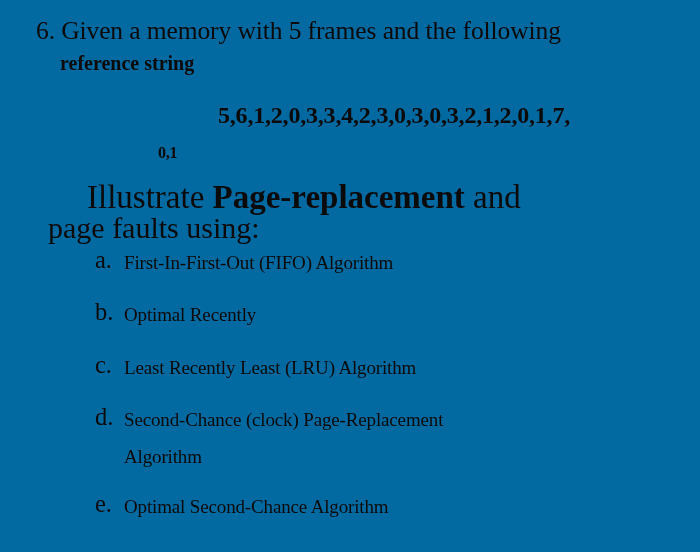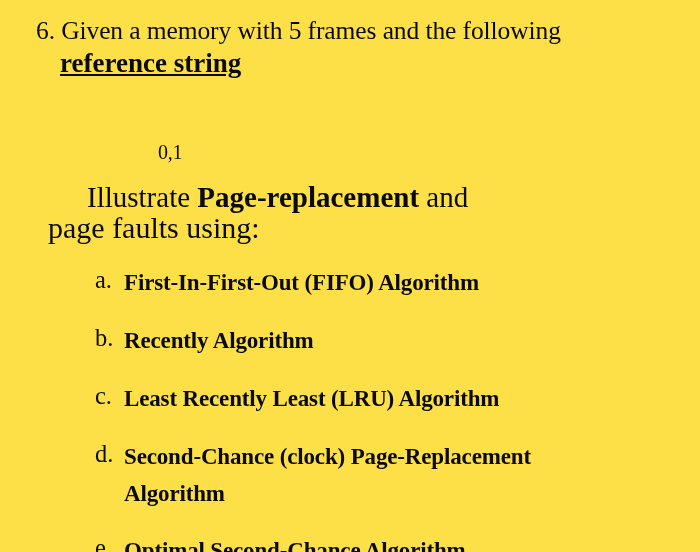--- a/index.html
+++ b/index.html
@@ -13,73 +13,72 @@
     overflow: hidden;
     font-family: "Liberation Serif", "DejaVu Serif", serif;
     color: #0a0a0a;
     -webkit-font-smoothing: antialiased;
   }
 
   .page {
     position: relative;
     width: 700px;
     height: 552px;
-    background: #fde047;
+    background: #0369a1;
   }
 
   
   .stem {
     position: absolute;
     left: 36px;
     top: 14px;
     width: 640px;
   }
   .stem-line1 {
     font-size: 25.5px;
     line-height: 33px;
     letter-spacing: -0.1px;
     white-space: nowrap;
   }
   .stem-line2 {
-    font-size: 27px;
+    font-size: 20px;
     line-height: 33px;
     font-weight: bold;
     padding-left: 24px;
     white-space: nowrap;
-    text-decoration: underline;
   }
 
   
   .refstring {
     position: absolute;
     left: 218px;
     top: 100px;
     font-size: 24px;
     line-height: 31px;
     font-weight: bold;
     letter-spacing: -0.2px;
     white-space: nowrap;
   }
   .refstring-cont {
     position: absolute;
     left: 158px;
     top: 137px;
-    font-size: 20px;
+    font-size: 16px;
     line-height: 31px;
-    font-weight: normal;
+    font-weight: bold;
     letter-spacing: -0.2px;
     white-space: nowrap;
   }
 
   
   .illustrate {
     position: absolute;
     left: 87px;
     top: 181px;
-    font-size: 29px;
+    font-size: 33px;
     line-height: 32px;
     white-space: nowrap;
   }
   .illustrate b { font-weight: bold; }
   .illustrate-line2 {
     position: absolute;
     left: 48px;
     top: 212px;
     font-size: 30px;
     line-height: 32px;
@@ -102,61 +101,61 @@
     position: absolute;
     left: 0;
     top: 0;
     font-size: 24.5px;
     line-height: 32px;
     font-weight: normal;
   }
   .opt-text {
     display: block;
     padding-left: 29px;
-    font-size: 23px;
+    font-size: 19px;
     line-height: 37px;
-    font-weight: bold;
+    font-weight: normal;
     letter-spacing: -0.15px;
     white-space: pre-line;
-    margin-top: 20px;
   }
   .opt-d .opt-text { white-space: pre-line; }
   .opt-a { margin-bottom: 14px; }
   .opt-b { margin-bottom: 15px; }
   .opt-c { margin-bottom: 14px; }
   .opt-d { margin-bottom: 13px; }
   .opt-e { margin-bottom: 0; }
 </style>
 </head>
 <body>
 
 <div class="page">
 
   <div class="stem">
     <div class="stem-line1">6. Given a memory with 5 frames and the following</div>
     <div class="stem-line2">reference string</div>
   </div>
 
+  <div class="refstring">5,6,1,2,0,3,3,4,2,3,0,3,0,3,2,1,2,0,1,7,</div>
   <div class="refstring-cont">0,1</div>
 
   <div class="illustrate">
     <span>Illustrate </span><b>Page-replacement</b><span> and</span>
   </div>
   <div class="illustrate-line2">page faults using:</div>
 
   <div class="opt-list">
 
     <div class="opt opt-a">
       <span class="opt-marker">a.</span>
       <span class="opt-text">First-In-First-Out (FIFO) Algorithm</span>
     </div>
 
     <div class="opt opt-b">
       <span class="opt-marker">b.</span>
-      <span class="opt-text">Recently Algorithm</span>
+      <span class="opt-text">Optimal Recently</span>
     </div>
 
     <div class="opt opt-c">
       <span class="opt-marker">c.</span>
       <span class="opt-text">Least Recently Least (LRU) Algorithm</span>
     </div>
 
     <div class="opt opt-d">
       <span class="opt-marker">d.</span>
       <span class="opt-text">Second-Chance (clock) Page-Replacement

